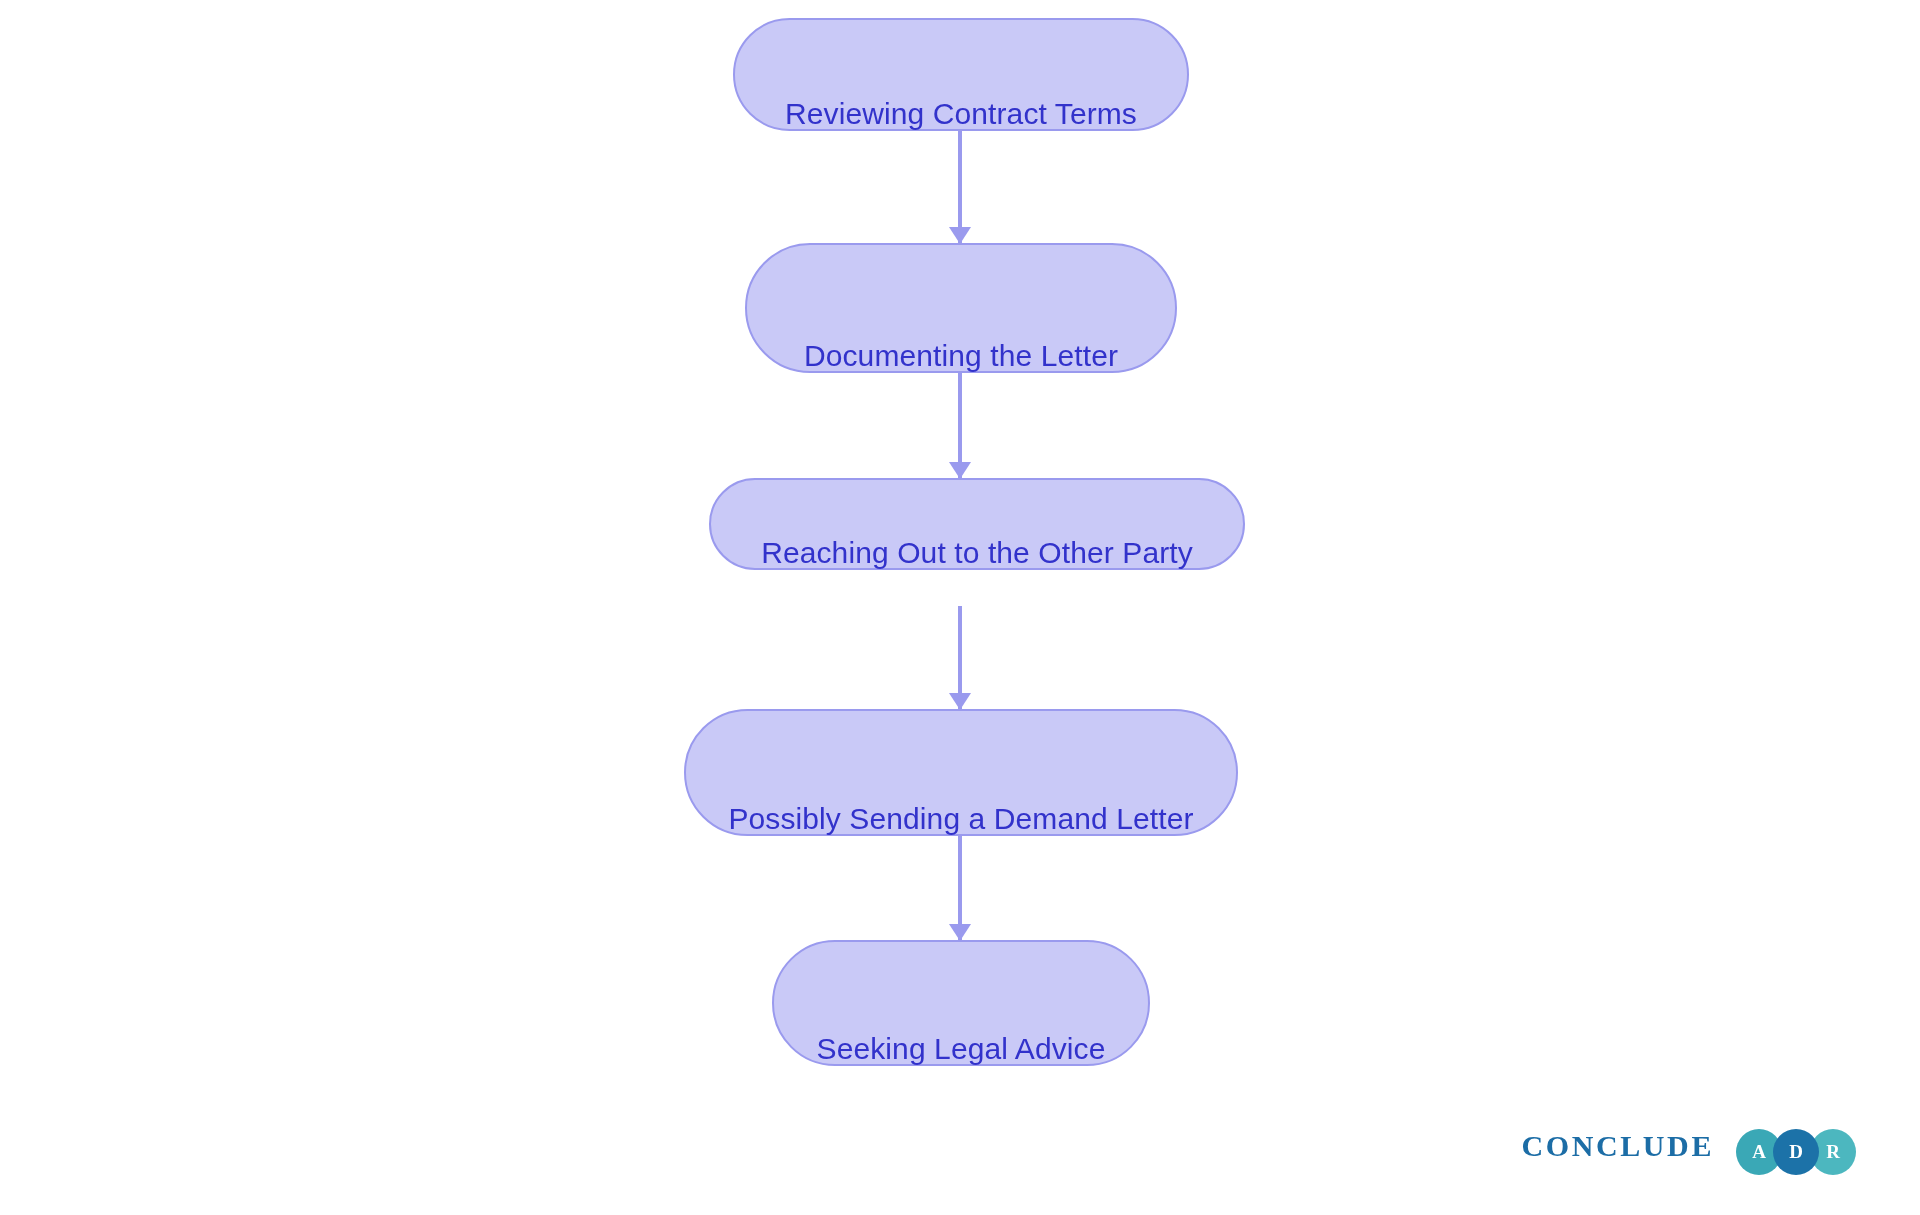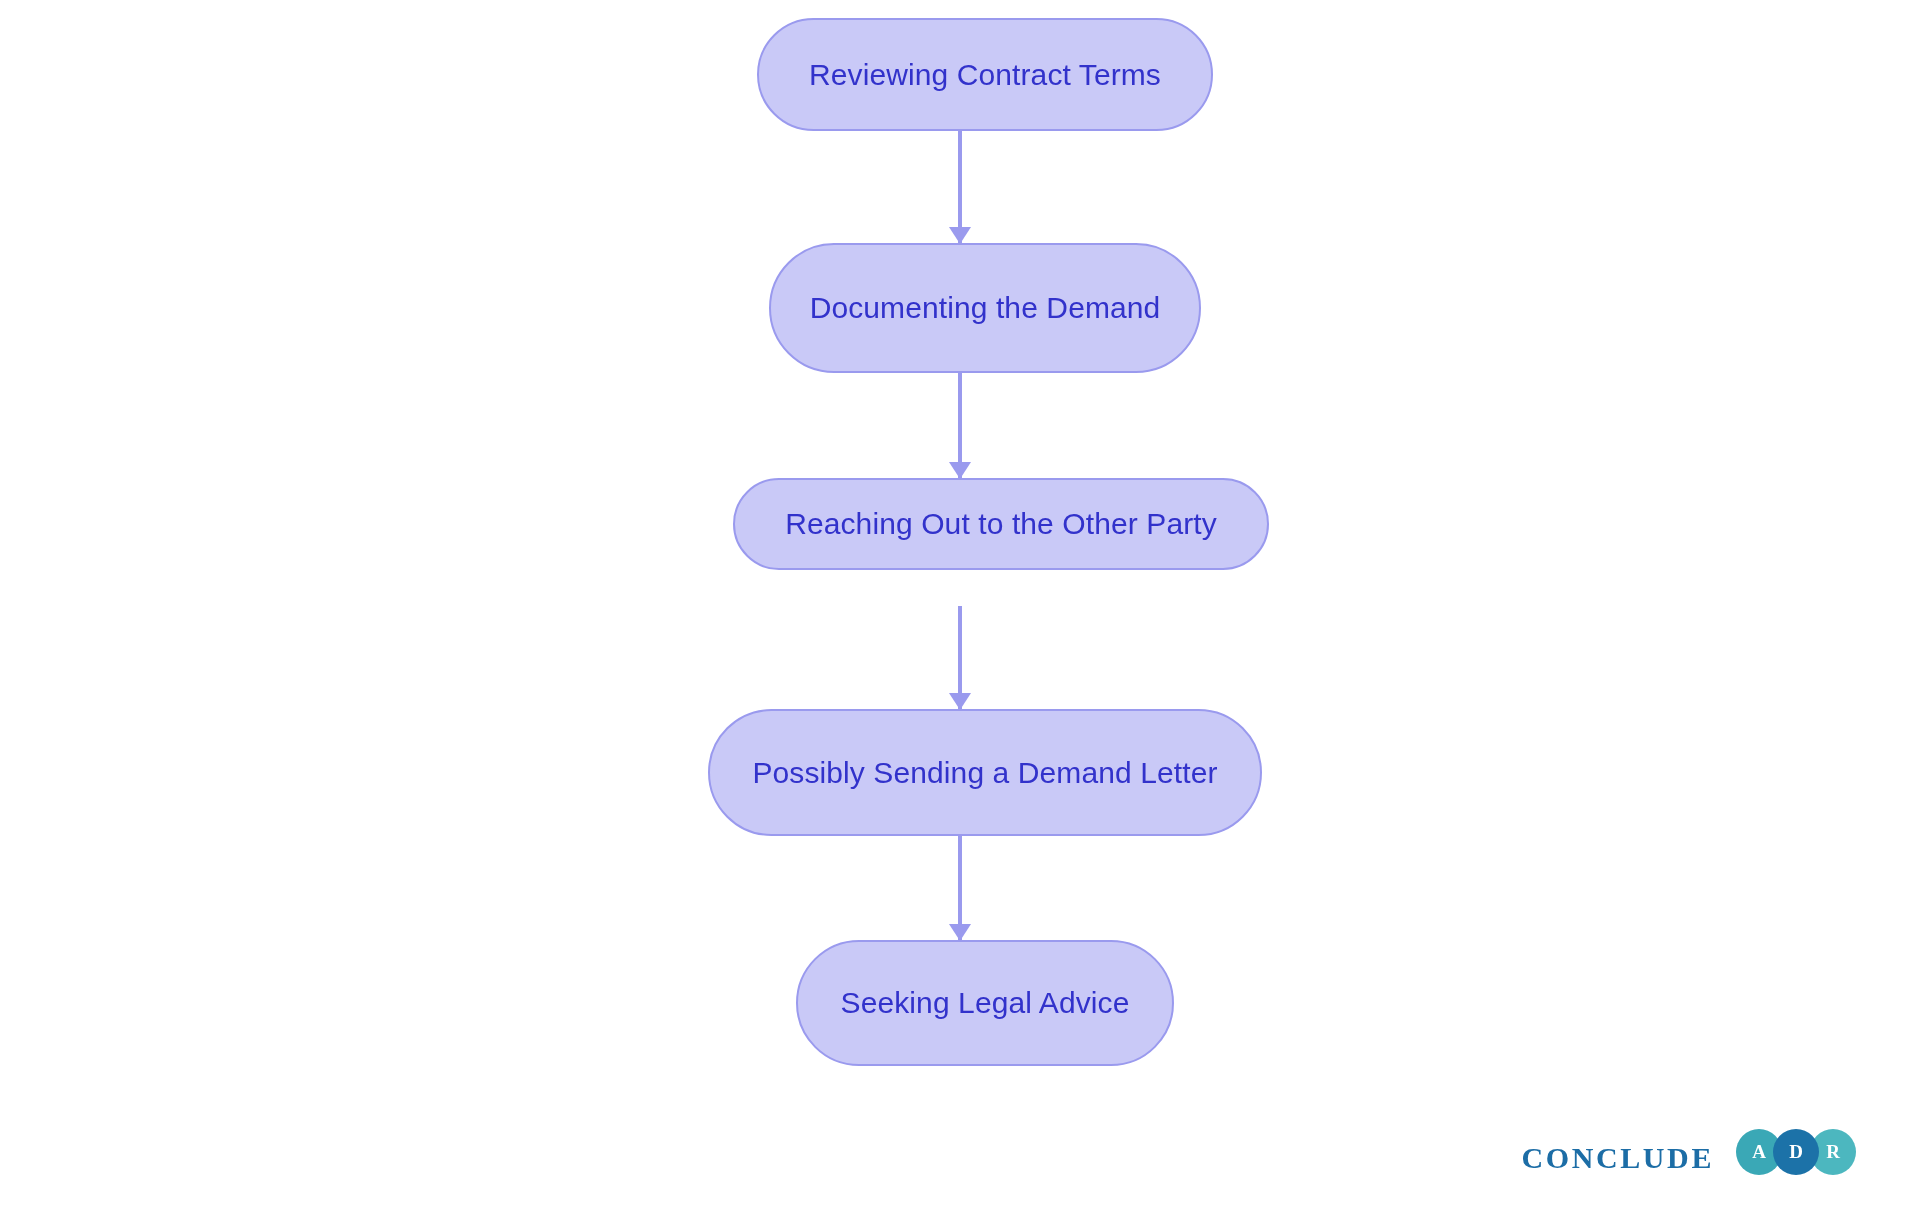--- a/index.html
+++ b/index.html
@@ -24,30 +24,29 @@
   }
 
   
   .node {
     position: absolute;
     box-sizing: border-box;
     background: #c9c9f7;
     border: 2px solid #9a9aee;
     border-radius: 999px;
     display: flex;
-    align-items: center;
+    align-items: flex-end;
     justify-content: center;
     color: #3232cb;
     font-size: 30px;
     font-weight: 400;
     letter-spacing: 0.1px;
     white-space: nowrap;
     line-height: 1;
     user-select: none;
-    margin-left: 24px;
   }
 
   .node-label {
     color: #3232cb;
     font-size: 30px;
     font-weight: 400;
     white-space: nowrap;
   }
 
   
@@ -80,21 +79,21 @@
   #edge-1 { top: 373px; height: 105px; }
   #edge-2 { top: 606px; height: 103px; }
   #edge-3 { top: 836px; height: 104px; }
 
   
   .logo {
     position: absolute;
     right: 64px;
     bottom: 40px;
     display: flex;
-    align-items: flex-end;
+    align-items: flex-start;
     gap: 22px;
     user-select: none;
   }
   .logo-word {
     font-family: "Liberation Serif", "DejaVu Serif", serif;
     font-size: 30px;
     font-weight: 700;
     letter-spacing: 2.6px;
     color: #1c6da6;
     white-space: nowrap;
@@ -126,21 +125,21 @@
 </head>
 <body>
 
 <div id="canvas">
 
   <div class="node" id="node-0">
     <span class="node-label">Reviewing Contract Terms</span>
   </div>
 
   <div class="node" id="node-1">
-    <span class="node-label">Documenting the Demand</span>
+    <span class="node-label">Documenting the Letter</span>
   </div>
 
   <div class="node" id="node-2">
     <span class="node-label">Reaching Out to the Other Party</span>
   </div>
 
   <div class="node" id="node-4">
     <span class="node-label">Seeking Legal Advice</span>
   </div>
 

